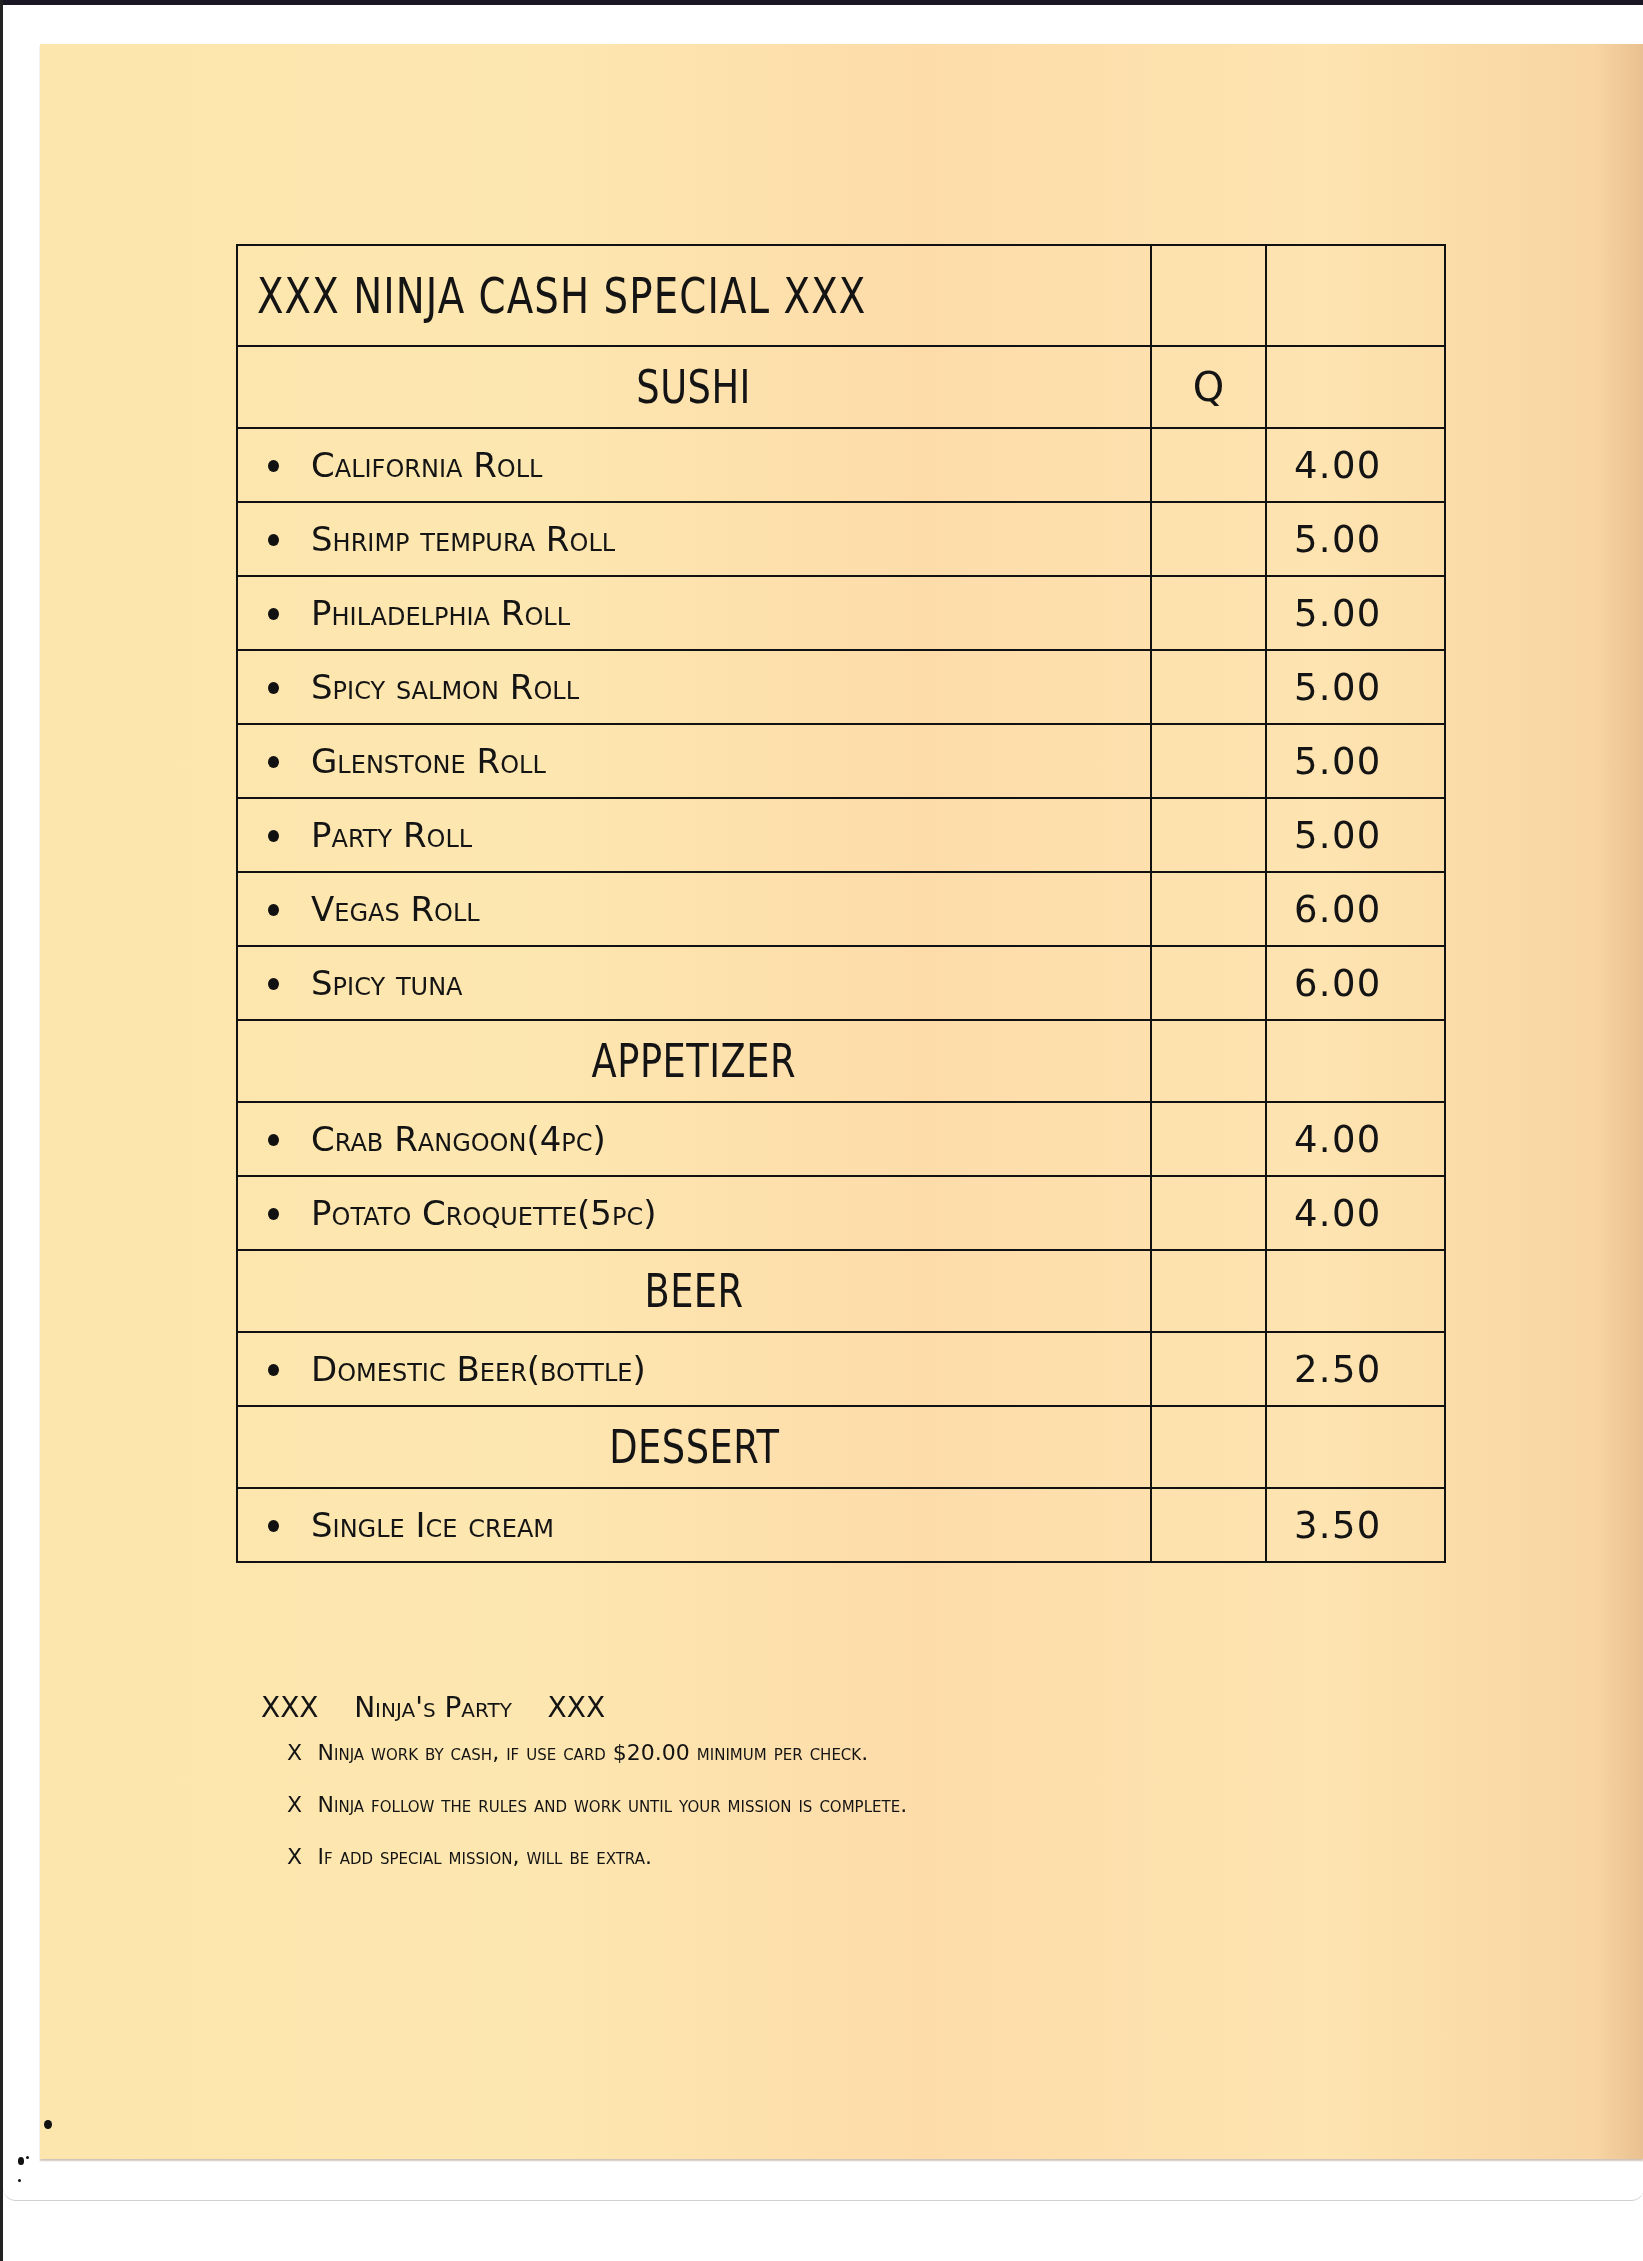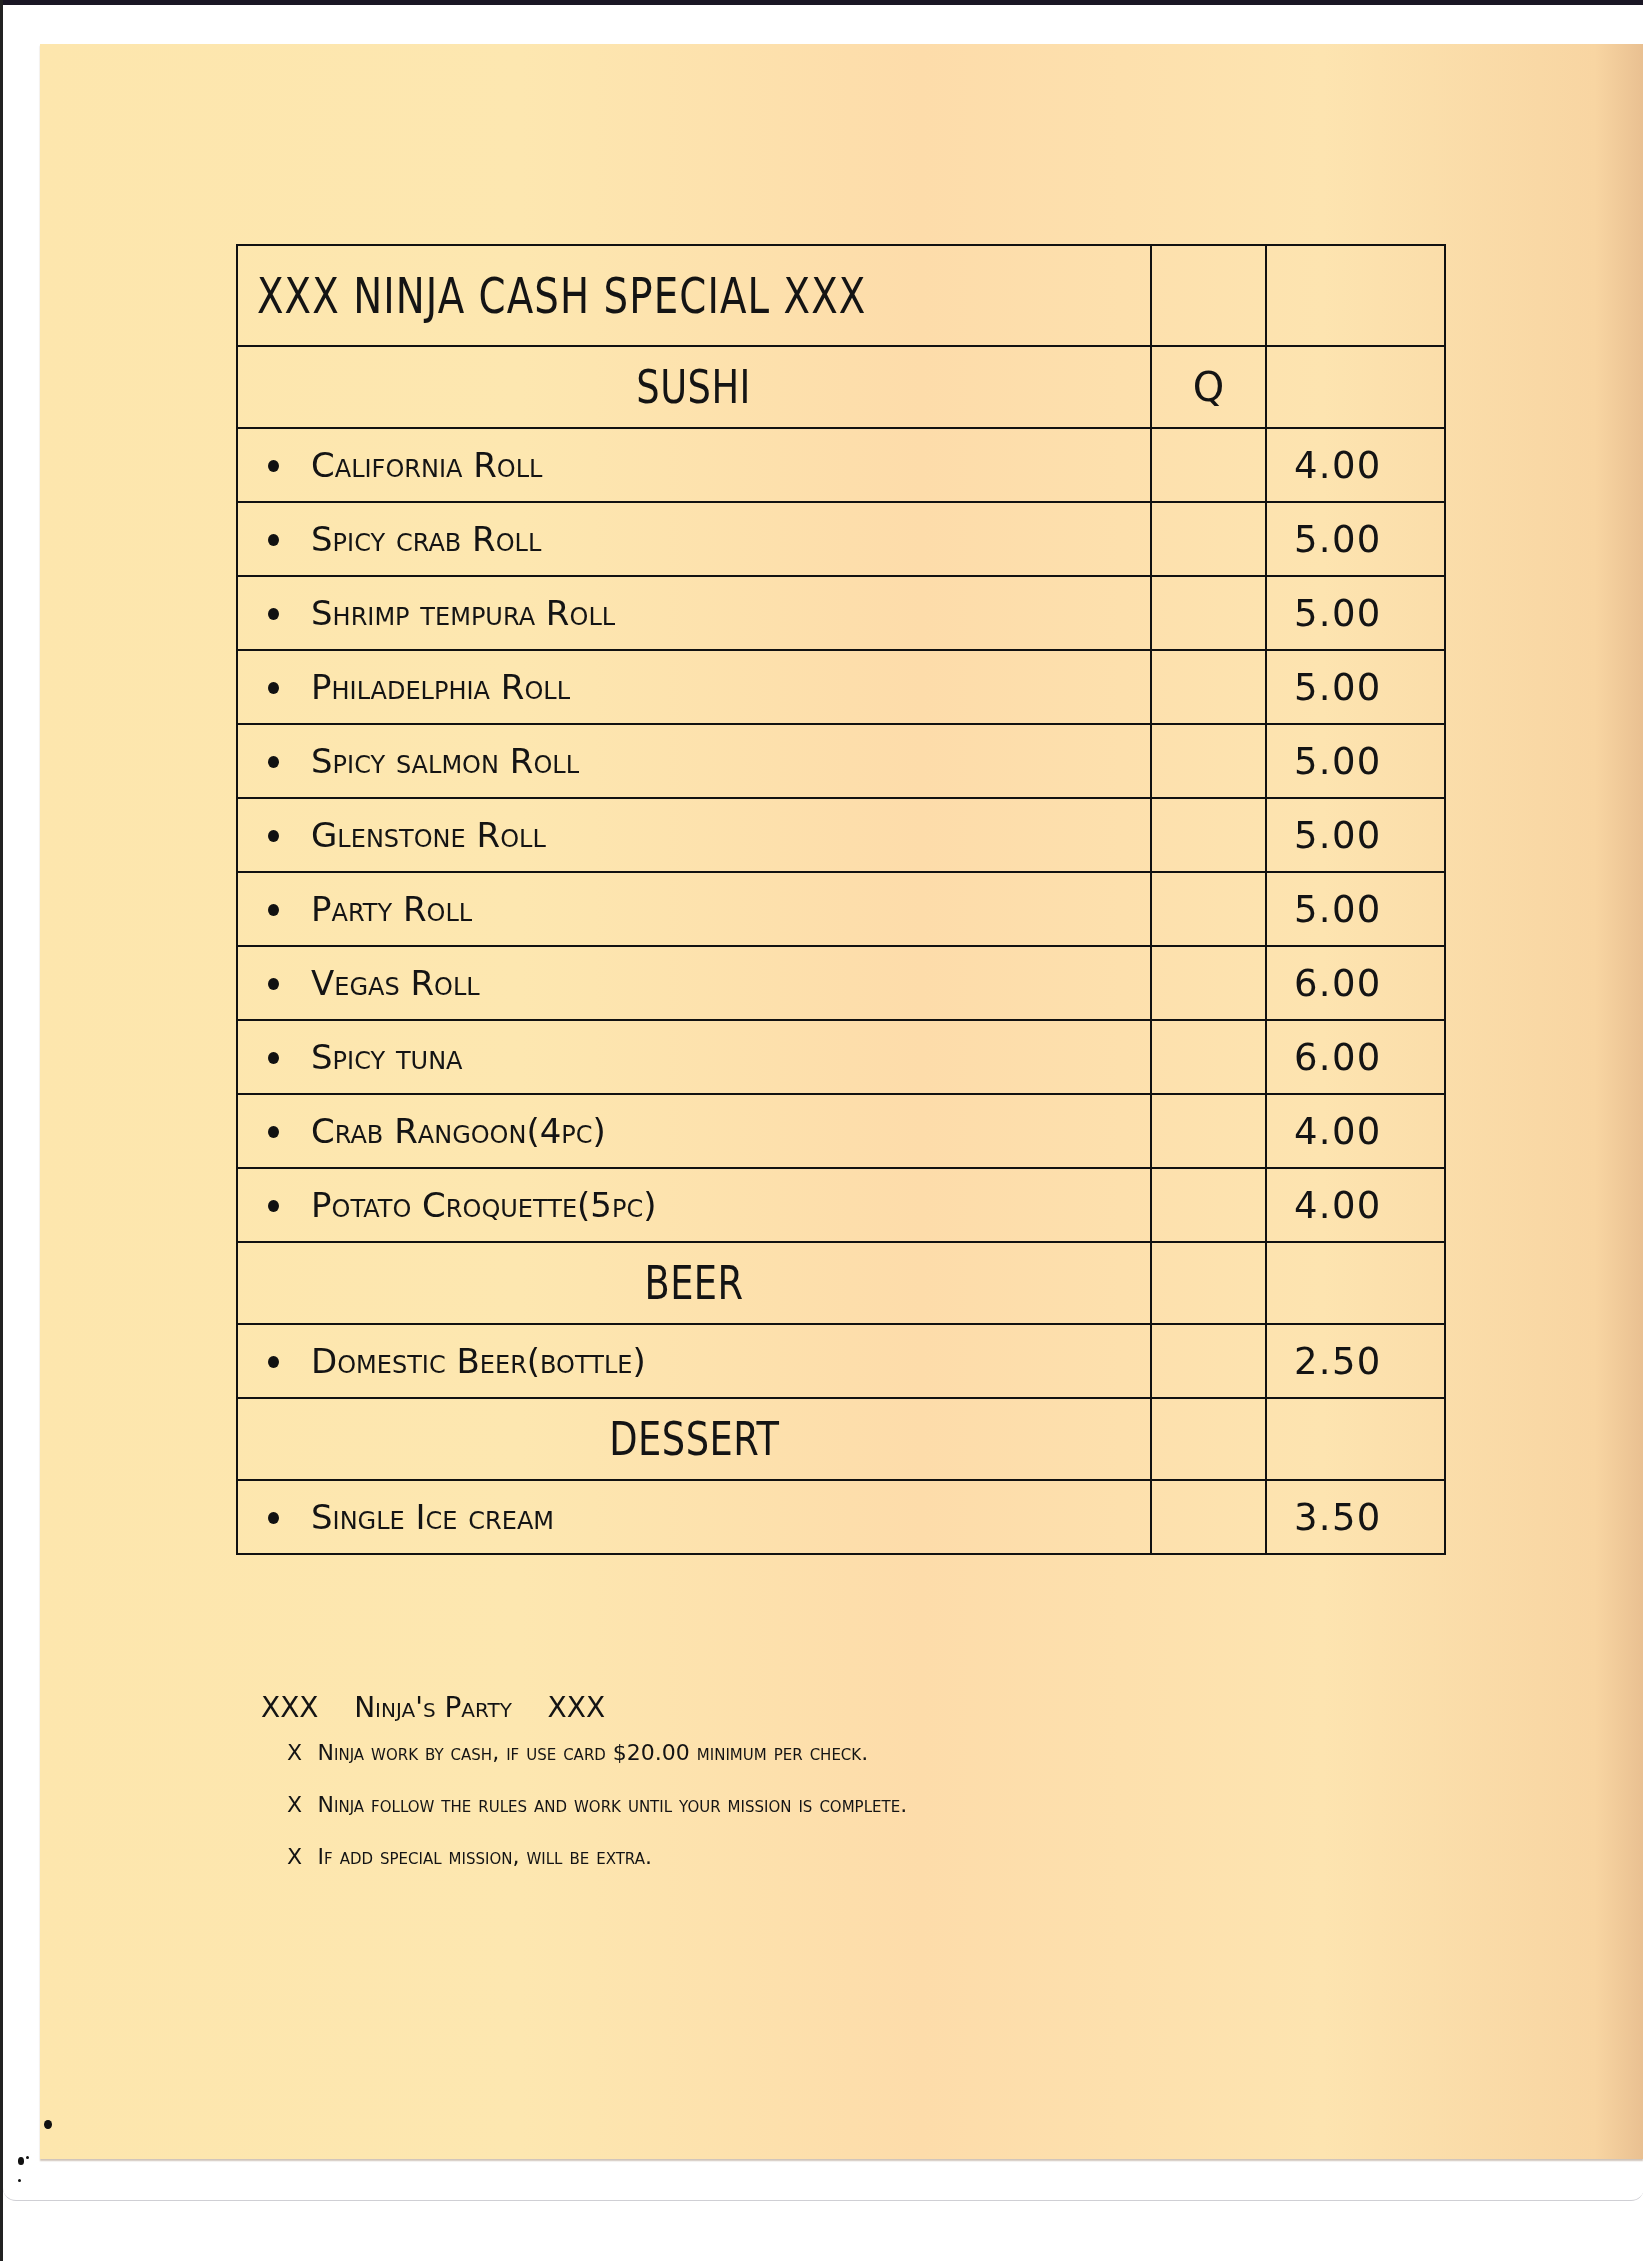--- a/index.html
+++ b/index.html
@@ -159,25 +159,20 @@
       <td class="section-title"><span>SUSHI</span></td>
       <td class="q-header">Q</td>
       <td></td>
     </tr>
     <tr class="item-row">
       <td class="item-cell"><span class="bullet"></span><span>California Roll</span></td>
       <td></td>
       <td class="price-cell">4.00</td>
     </tr>
     <tr class="item-row">
-      <td class="item-cell"><span class="bullet"></span><span>Spicy crab Roll</span></td>
-      <td></td>
-      <td class="price-cell">5.00</td>
-    </tr>
-    <tr class="item-row">
       <td class="item-cell"><span class="bullet"></span><span>Shrimp tempura Roll</span></td>
       <td></td>
       <td class="price-cell">5.00</td>
     </tr>
     <tr class="item-row">
       <td class="item-cell"><span class="bullet"></span><span>Philadelphia Roll</span></td>
       <td></td>
       <td class="price-cell">5.00</td>
     </tr>
     <tr class="item-row">
@@ -199,20 +194,25 @@
       <td class="item-cell"><span class="bullet"></span><span>Vegas Roll</span></td>
       <td></td>
       <td class="price-cell">6.00</td>
     </tr>
     <tr class="item-row">
       <td class="item-cell"><span class="bullet"></span><span>Spicy tuna</span></td>
       <td></td>
       <td class="price-cell">6.00</td>
     </tr>
 
+    <tr class="section-row">
+      <td class="section-title"><span>APPETIZER</span></td>
+      <td></td>
+      <td></td>
+    </tr>
     <tr class="item-row">
       <td class="item-cell"><span class="bullet"></span><span>Crab Rangoon(4pc)</span></td>
       <td></td>
       <td class="price-cell">4.00</td>
     </tr>
     <tr class="item-row">
       <td class="item-cell"><span class="bullet"></span><span>Potato Croquette(5pc)</span></td>
       <td></td>
       <td class="price-cell">4.00</td>
     </tr>

